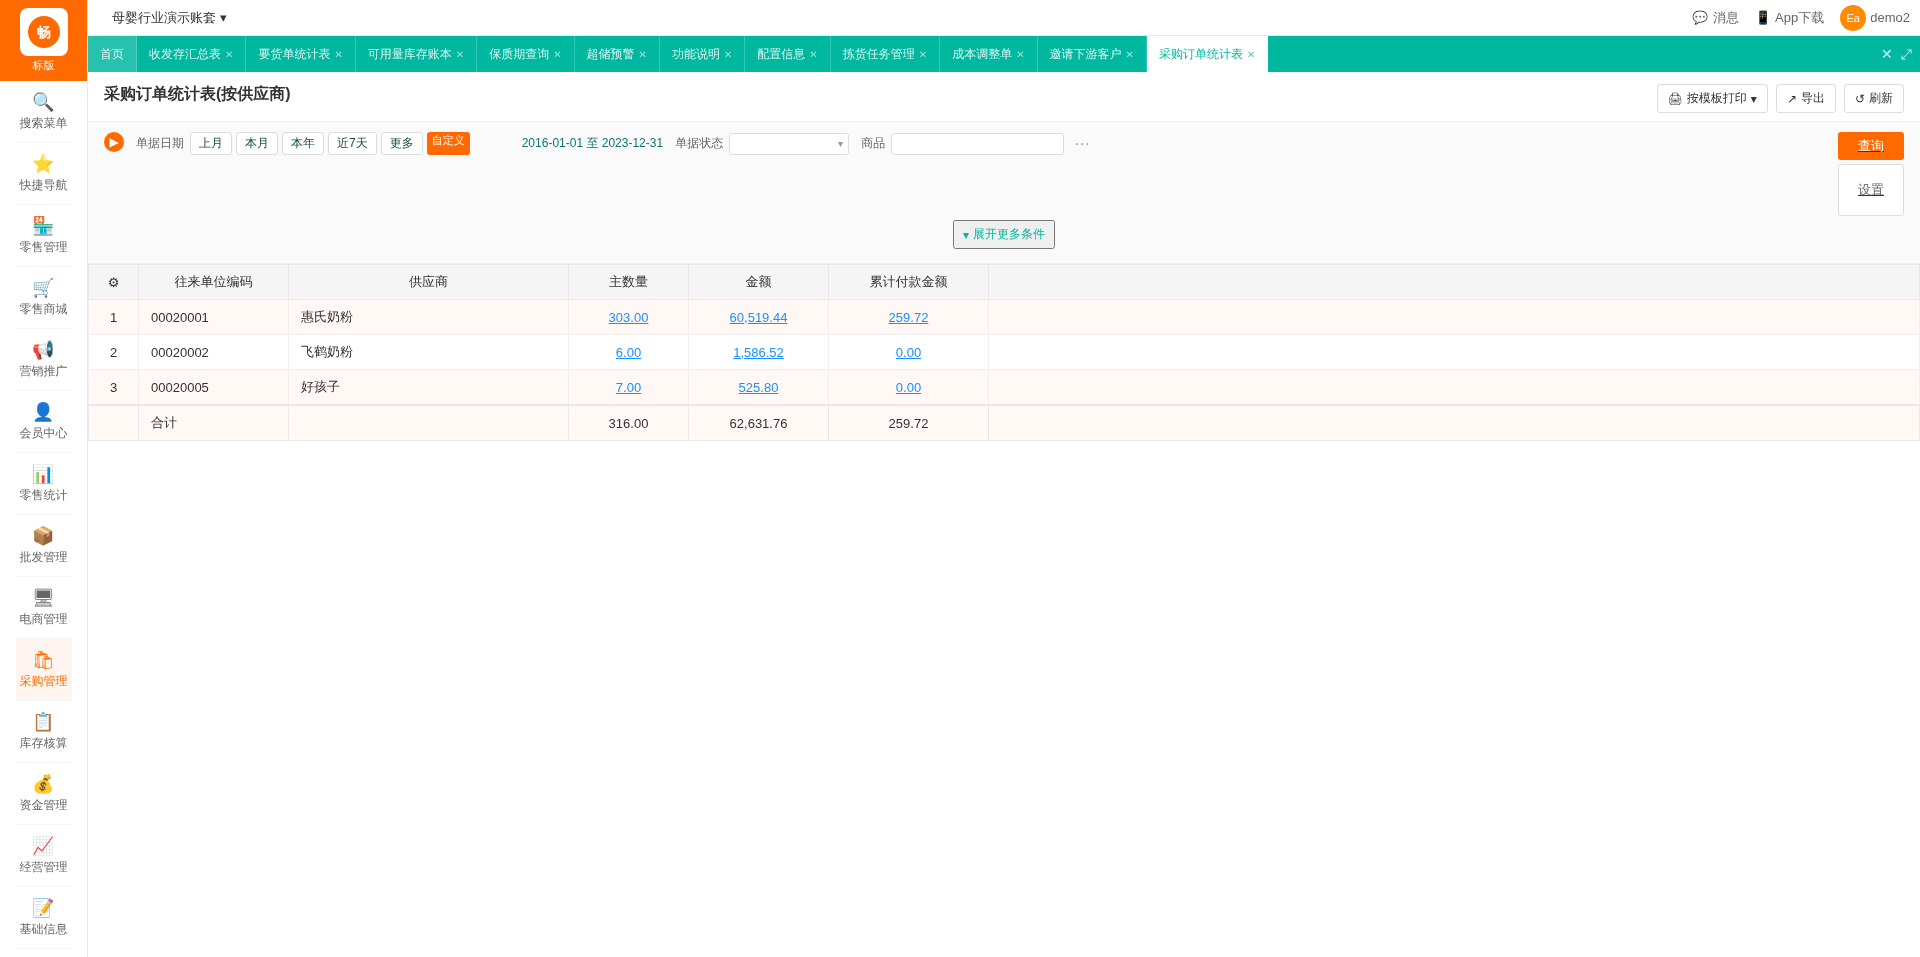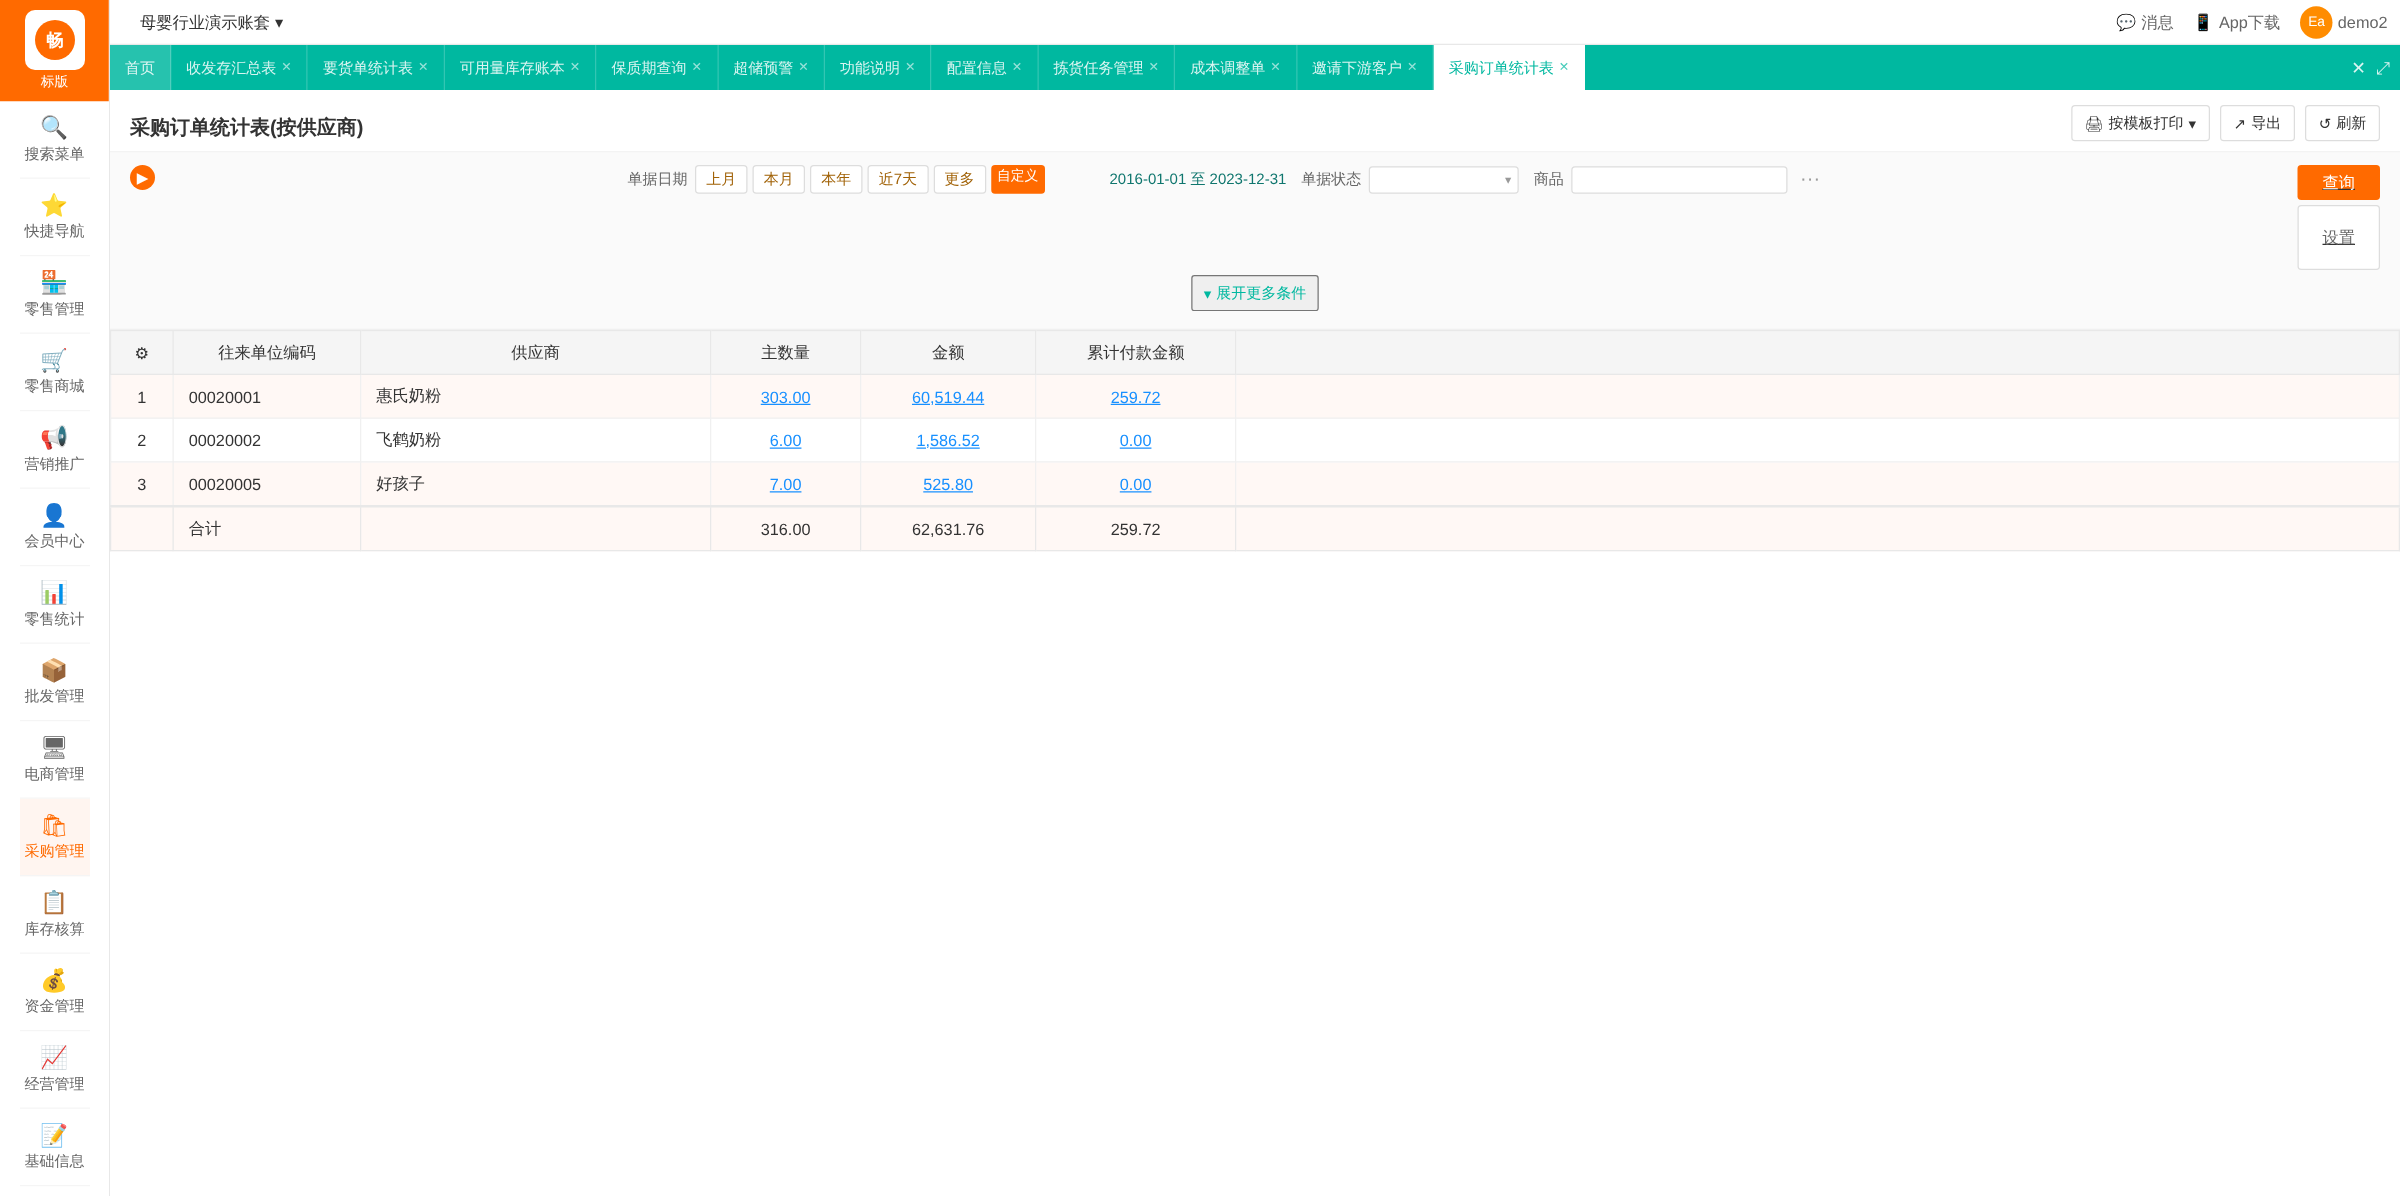--- a/index.html
+++ b/index.html
@@ -30,34 +30,34 @@
     .tabbar { background: #00b8a0; height: 36px; display: flex; align-items: center; padding: 0; overflow: hidden; }
     .tab { display: flex; align-items: center; gap: 4px; padding: 0 12px; height: 43px; color: rgba(255,255,255,0.85); font-size: 12px; cursor: pointer; border-right: 1px solid rgba(255,255,255,0.2); white-space: nowrap; }
     .tab.active { background: #fff; color: #00b8a0; font-weight: 500; }
     .tab.home { background: rgba(255,255,255,0.15); }
     .tab-close { font-size: 10px; color: inherit; opacity: 0.7; }
     .tabbar-end { margin-left: auto; display: flex; align-items: center; padding: 0 8px; gap: 8px; }
     .tabbar-end-btn { color: rgba(255,255,255,0.85); font-size: 14px; cursor: pointer; background: none; border: none; }
 
     
     .page { flex: 1; background: #fff; overflow: auto; display: flex; flex-direction: column; }
-    .page-header { padding: 12px 16px 8px; border-bottom: 1px solid #f0f0f0; display: flex; align-items: flex-end; justify-content: space-between; }
+    .page-header { padding: 12px 16px 8px; border-bottom: 1px solid #f0f0f0; display: flex; align-items: flex-start; justify-content: space-between; }
     .page-title { font-size: 16px; font-weight: 600; color: #333; }
     .page-actions { display: flex; align-items: center; gap: 8px; }
     .btn-template { display: flex; align-items: center; gap: 4px; padding: 5px 10px; border: 1px solid #ddd; border-radius: 3px; background: #fff; cursor: pointer; font-size: 12px; color: #333; }
     .btn-export { display: flex; align-items: center; gap: 4px; padding: 5px 10px; border: 1px solid #ddd; border-radius: 3px; background: #fff; cursor: pointer; font-size: 12px; color: #333; }
     .btn-refresh { display: flex; align-items: center; gap: 4px; padding: 5px 10px; border: 1px solid #ddd; border-radius: 3px; background: #fff; cursor: pointer; font-size: 12px; color: #333; }
 
     
     .filter-area { padding: 10px 16px; background: #fafafa; border-bottom: 1px solid #f0f0f0; }
     .filter-row { display: flex; align-items: center; gap: 12px; flex-wrap: wrap; }
     .filter-item { display: flex; align-items: center; gap: 6px; }
     .filter-label { color: #666; font-size: 12px; white-space: nowrap; }
     .filter-quick-btns { display: flex; gap: 4px; }
-    .filter-quick-btn { padding: 2px 8px; border: 1px solid #ddd; border-radius: 3px; background: #fff; cursor: pointer; font-size: 12px; color: #a16207; }
+    .filter-quick-btn { padding: 2px 8px; border: 1px solid #ddd; border-radius: 3px; background: #fff; cursor: pointer; font-size: 12px; color: #14532d; }
     .filter-custom-badge { background: #ff6a00; color: #fff; font-size: 11px; padding: 1px 5px; border-radius: 3px; }
     .filter-date-range { font-size: 12px; color: #0f766e; margin-left: 40px; }
     .select-box { border: 1px solid #ddd; border-radius: 3px; padding: 3px 24px 3px 8px; font-size: 12px; background: #fff; cursor: pointer; min-width: 120px; appearance: none; position: relative; }
     .select-wrapper { position: relative; display: inline-flex; align-items: center; }
     .select-wrapper::after { content: '▾'; position: absolute; right: 6px; color: #999; pointer-events: none; font-size: 10px; }
     .filter-input { border: 1px solid #ddd; border-radius: 3px; padding: 3px 8px; font-size: 12px; background: #fff; min-width: 120px; }
     .expand-btn { display: flex; align-items: center; gap: 4px; color: #00b8a0; font-size: 12px; cursor: pointer; padding: 4px 8px; }
     .expand-row { display: flex; justify-content: center; padding: 4px 0; }
     .btn-search { padding: 5px 20px; background: #ff6a00; color: #fff; border: none; border-radius: 3px; cursor: pointer; font-size: 13px; }
     .btn-setting { padding: 16px 12px; background: #fff; color: #666; border: 1px solid #ddd; border-radius: 3px; cursor: pointer; font-size: 13px; display: block; }
@@ -263,21 +263,21 @@
           <span>刷新</span>
         </button>
       </div>
     </div>
 
     <div class="filter-area">
       <div style="display:flex; gap:12px; align-items:flex-start;">
 
         <div class="collapse-arrow">▶</div>
 
-        <div style="flex:1; display:flex; flex-direction:column; gap:8px;align-items:center;">
+        <div style="flex:1; display:flex; flex-direction:column; gap:8px;">
           <div class="filter-row">
 
             <div class="filter-item">
               <span class="filter-label">单据日期</span>
               <div class="filter-quick-btns">
                 <button class="filter-quick-btn">上月</button>
                 <button class="filter-quick-btn">本月</button>
                 <button class="filter-quick-btn">本年</button>
                 <button class="filter-quick-btn">近7天</button>
                 <button class="filter-quick-btn">更多</button>

